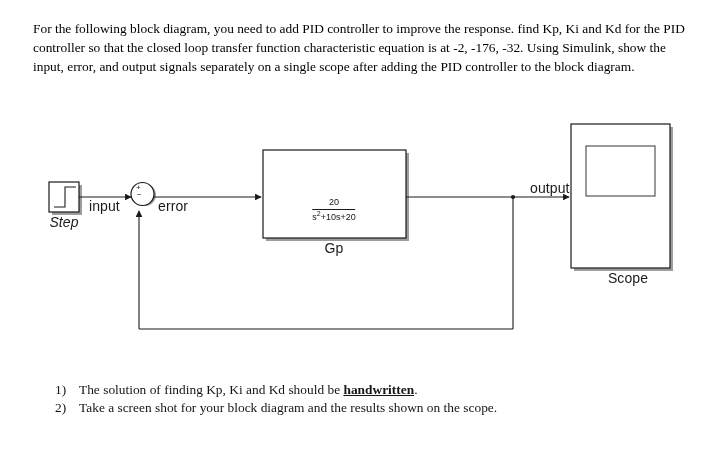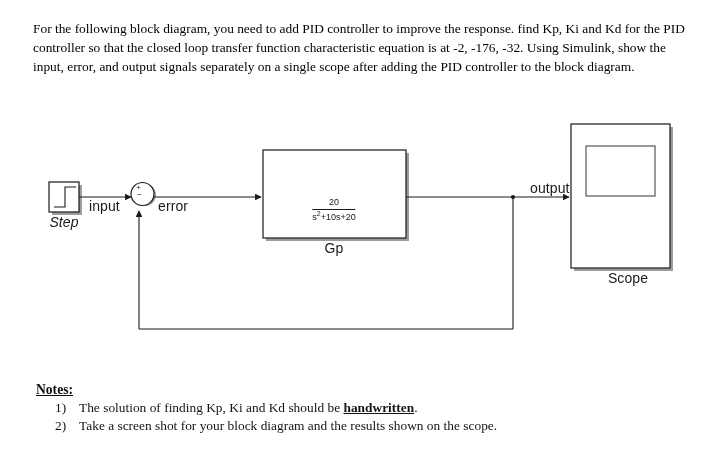--- a/index.html
+++ b/index.html
@@ -182,21 +182,20 @@
   </div>
 
   <span class="sl-label center" style="left:334px; top:145px;">Gp</span>
 
   <span class="sl-label" style="left:530px; top:85px;">output</span>
 
   <span class="sl-label center" style="left:608px; top:175px;margin-left:20px;">Scope</span>
 </div>
 
 <div id="notes-section">
-  <div id="notes-heading">Notes:</div>
 
   <div class="note-row">
     <span class="note-num">1)</span>
     <span class="note-text"><span>The solution of finding Kp, Ki and Kd should be </span><b>handwritten</b><span>.</span></span>
   </div>
 
   <div class="note-row">
     <span class="note-num">2)</span>
     <span class="note-text"><span>Take a screen shot for your block diagram and the results shown on the scope.</span><b></b><span></span></span>
   </div>

